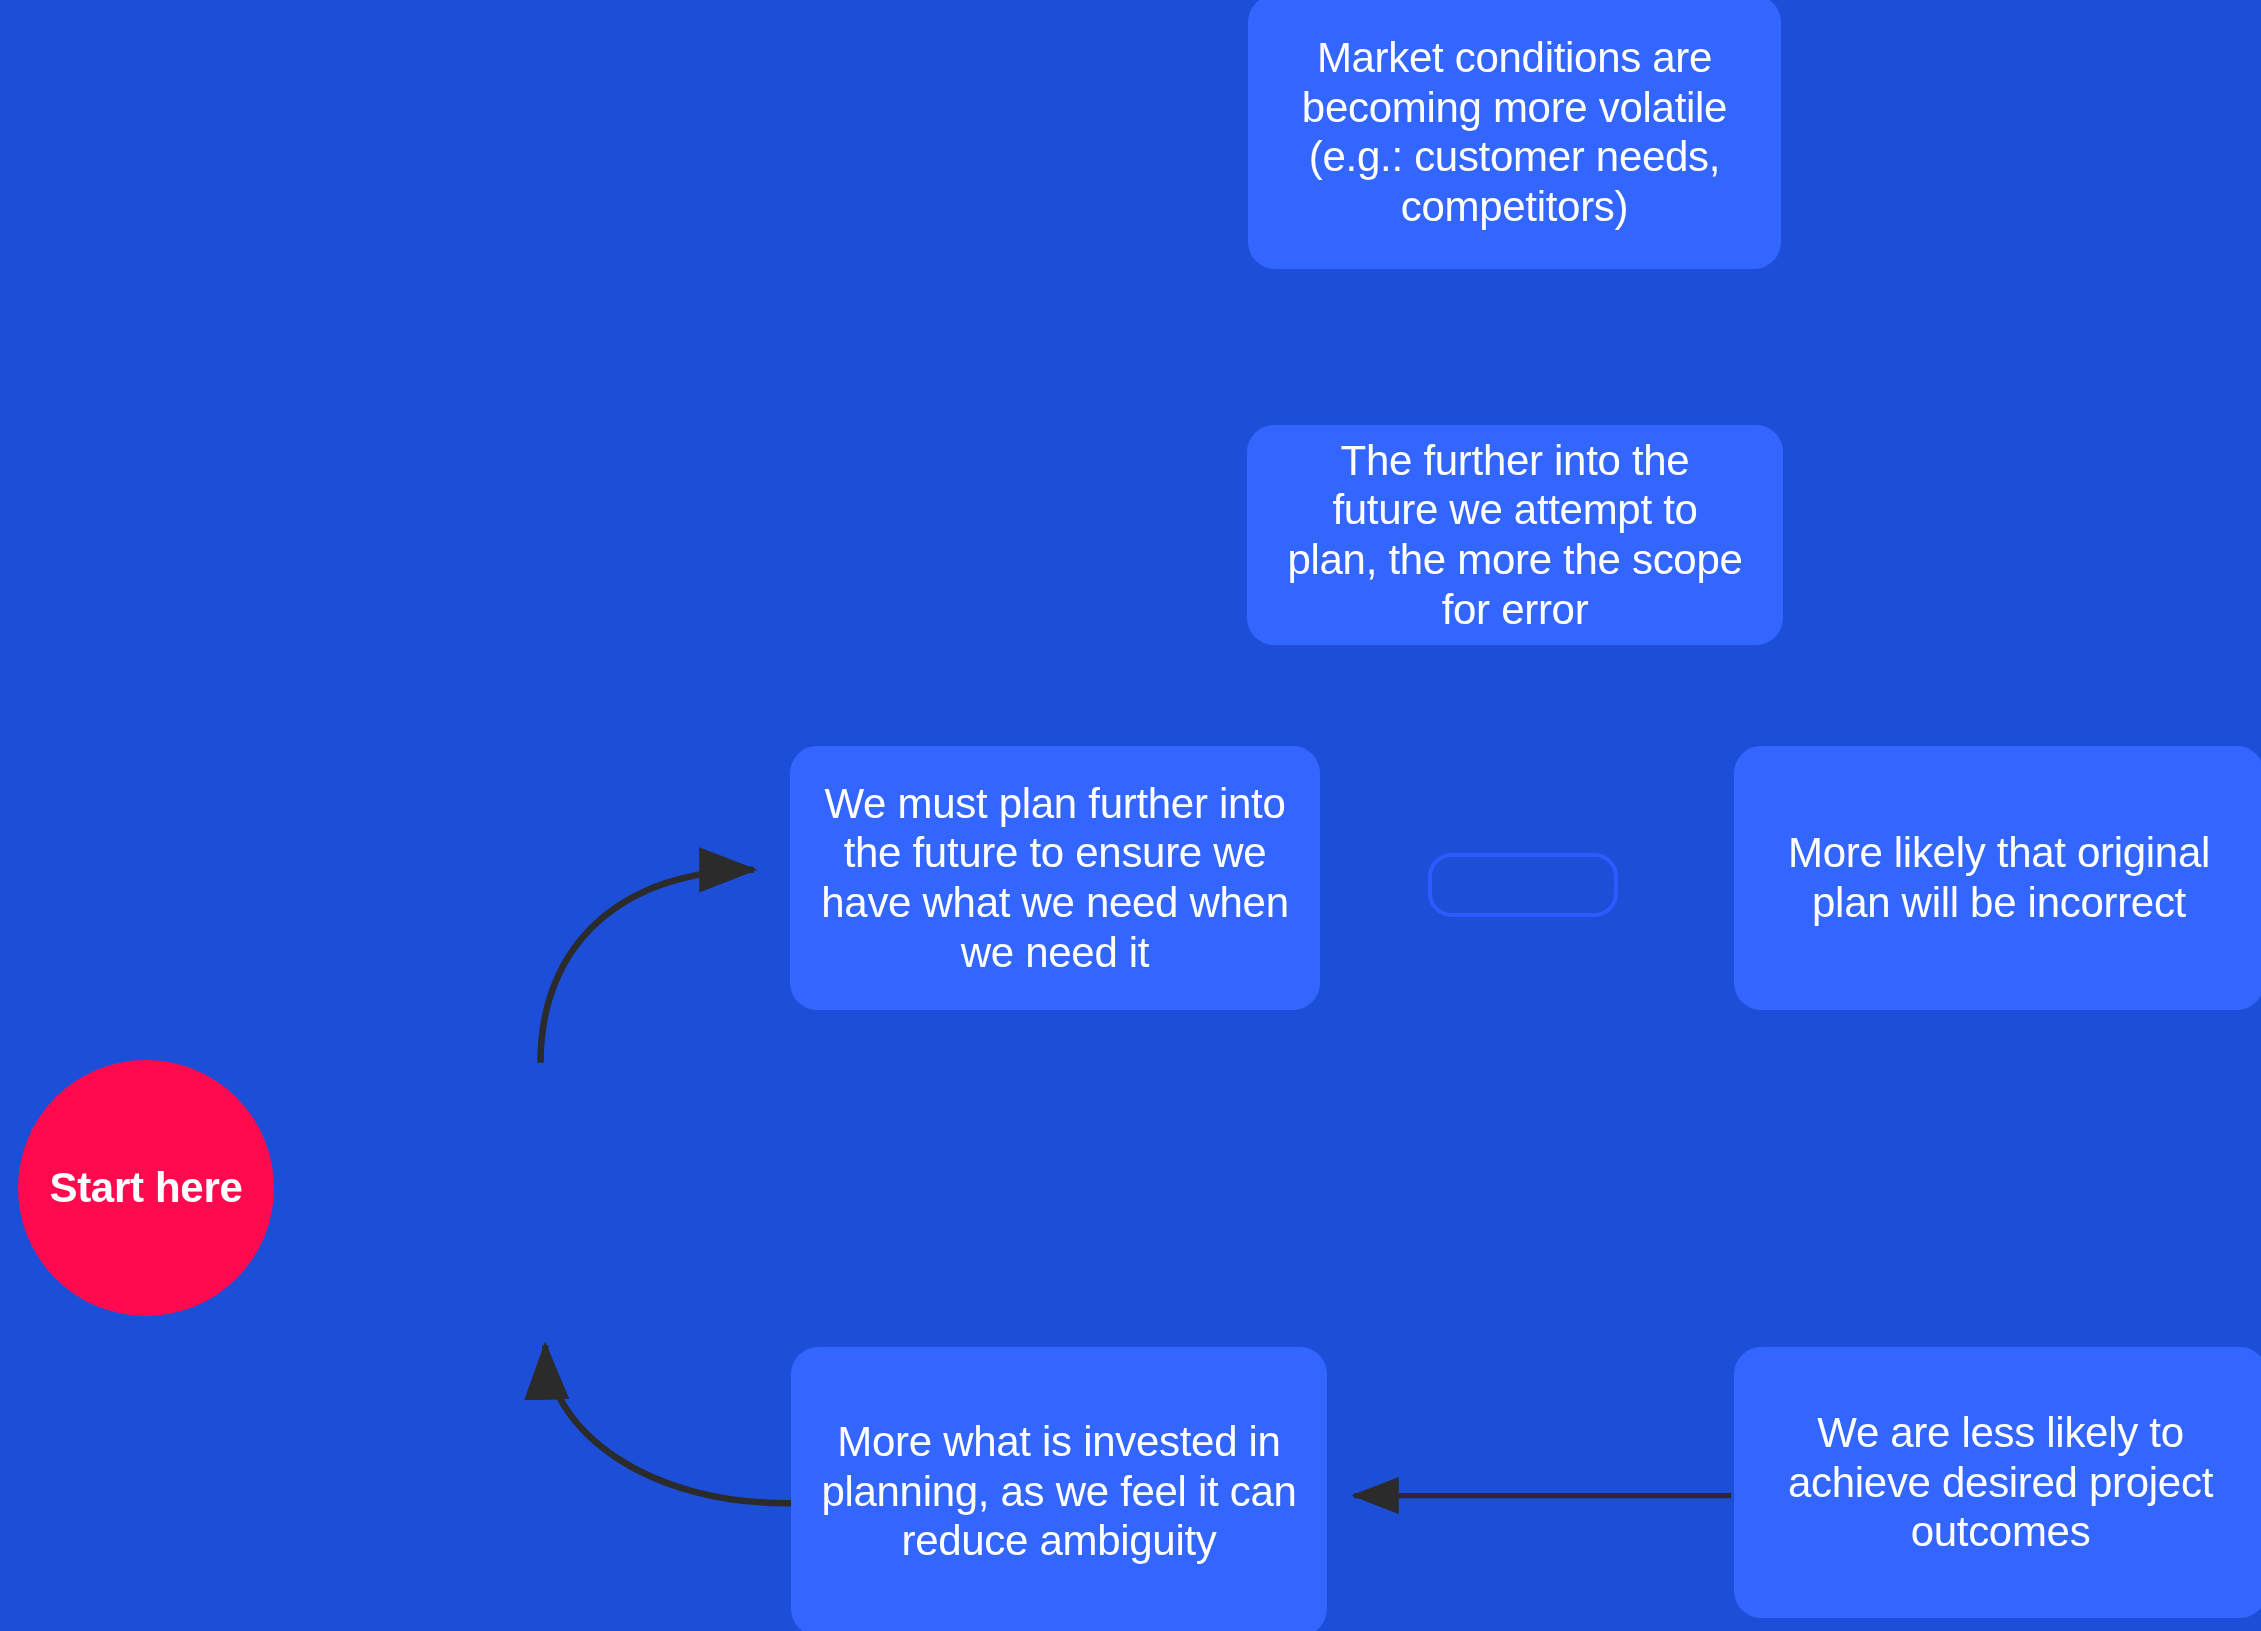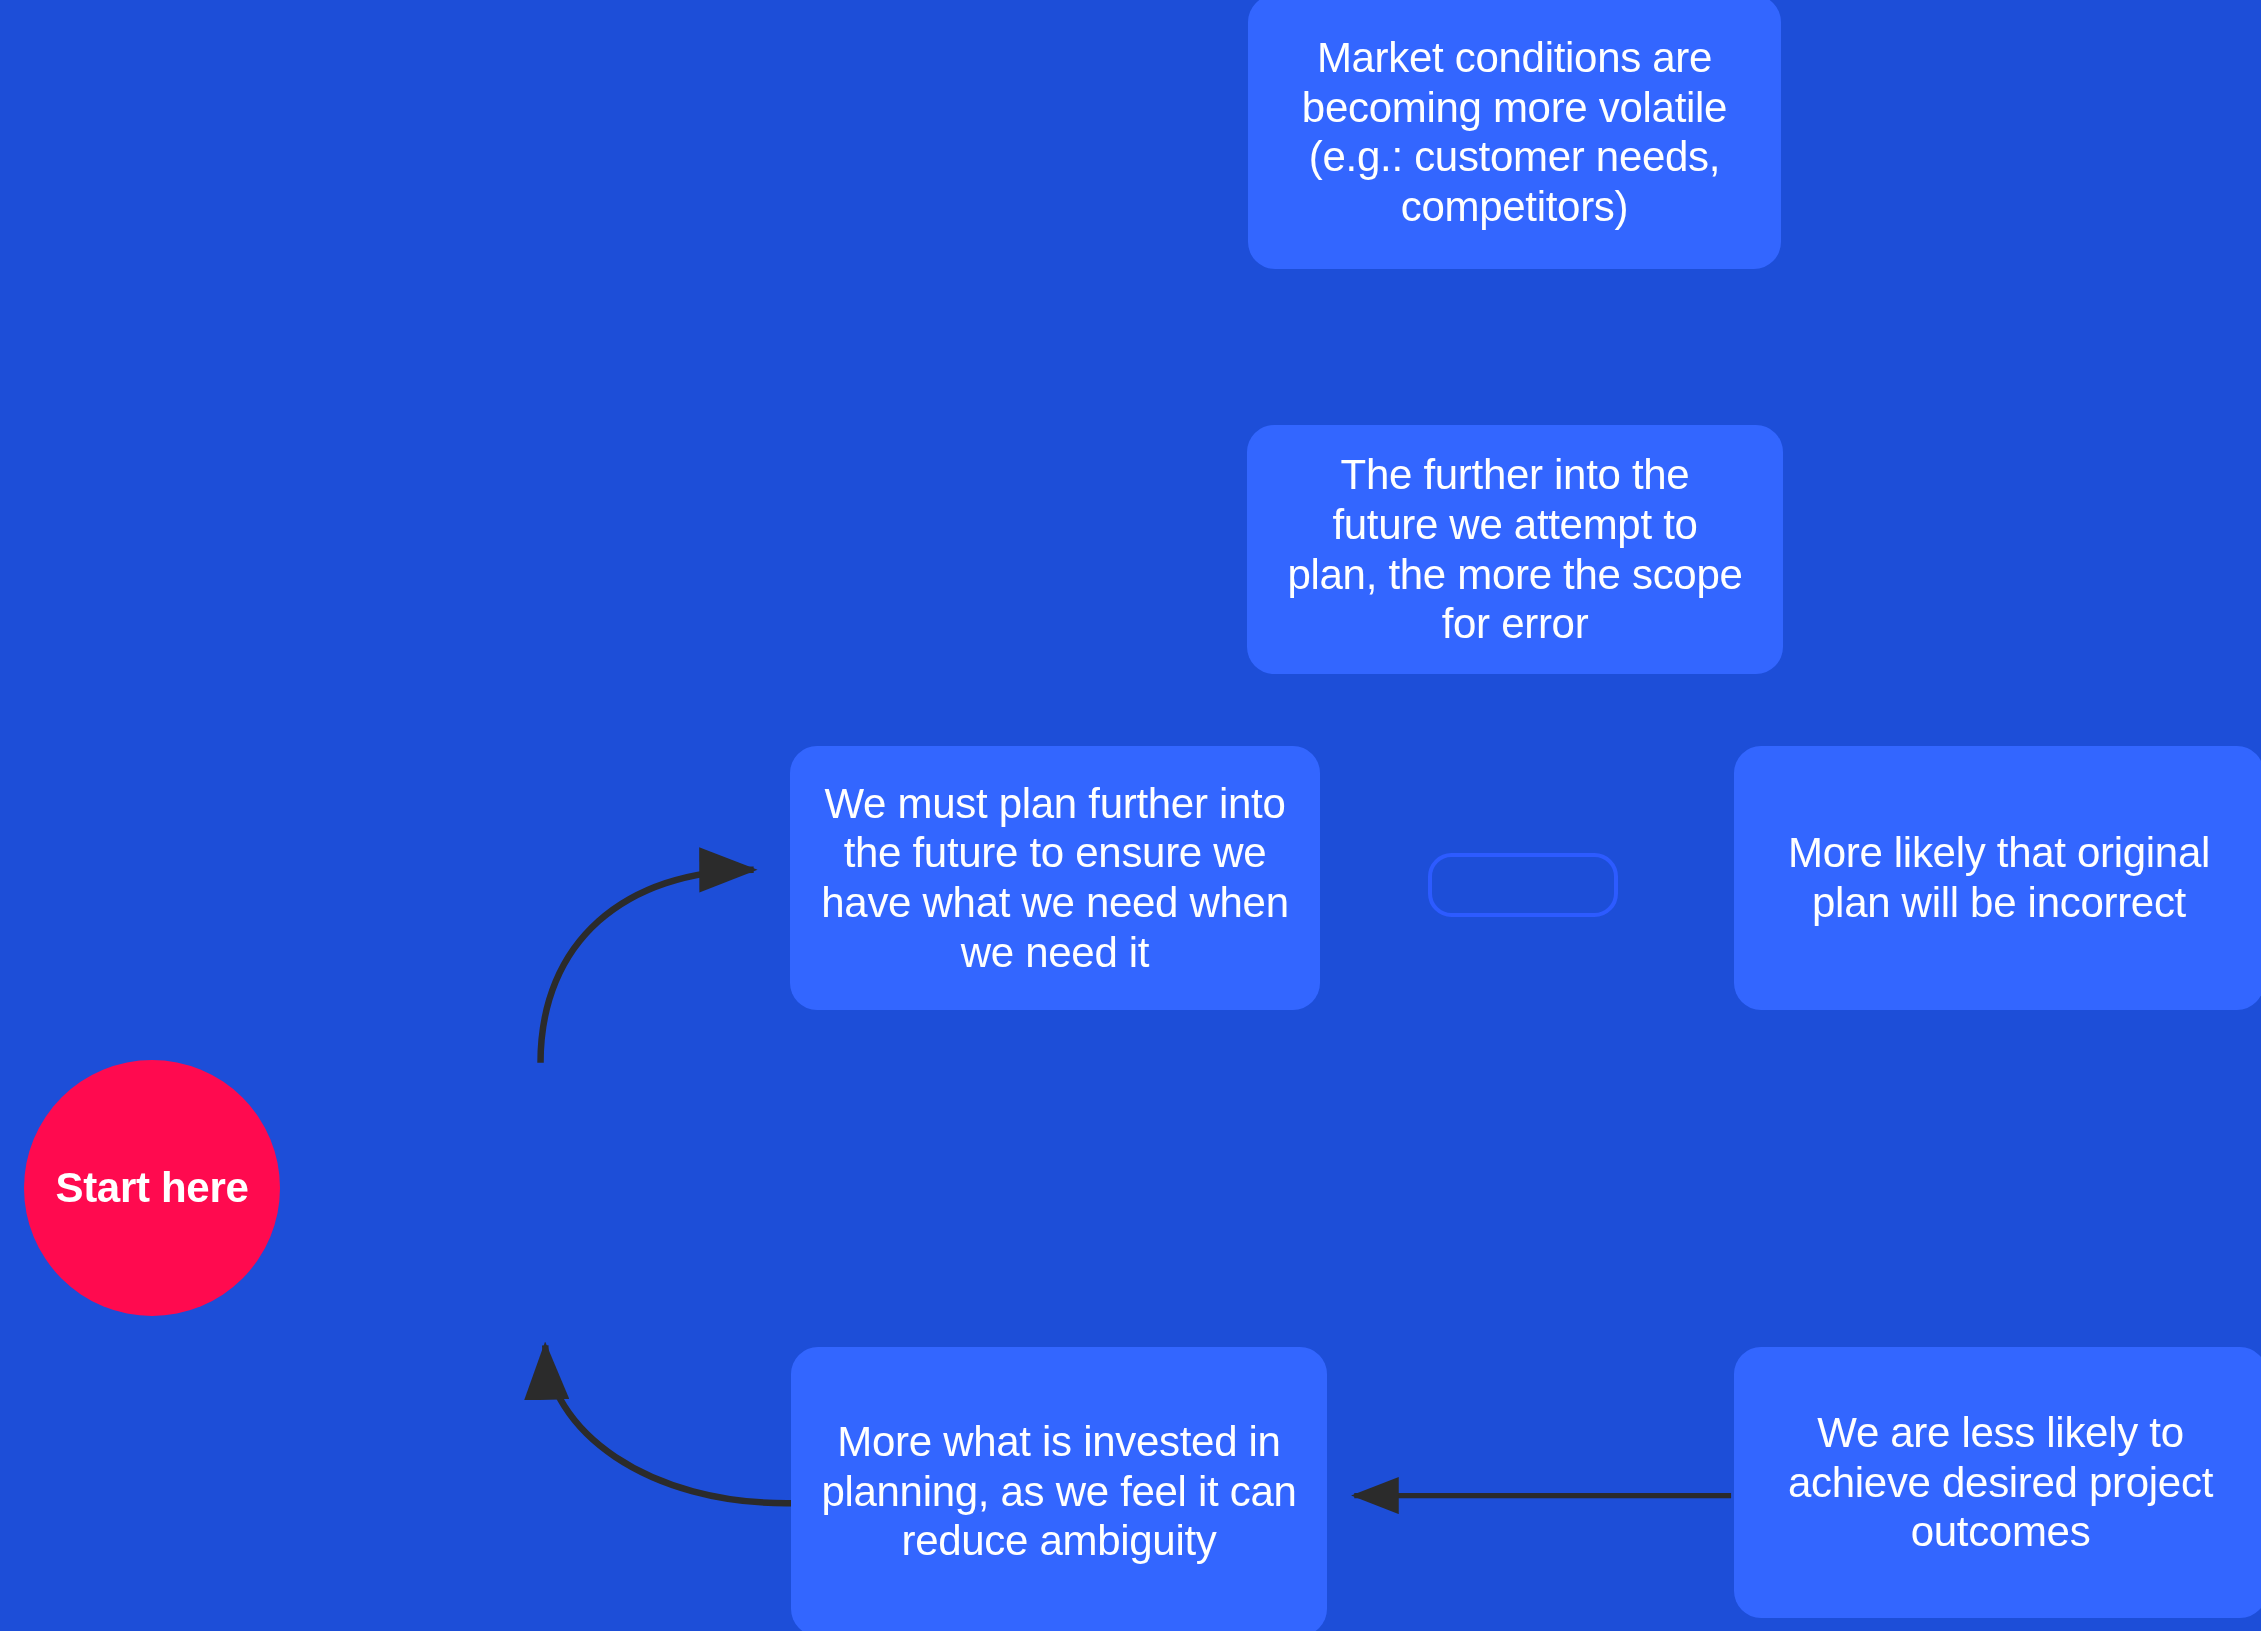--- a/index.html
+++ b/index.html
@@ -88,21 +88,21 @@
     <path d="M 2940 2540 L 2300 2540" fill="none" stroke="#2B2B2B" stroke-width="9" marker-end="url(#arrowhead-left)"></path>
   </svg>
 
   <div class="node node-blue" style="left:1248px; top:-4.7px; width:533px; height:274px;">
     <span class="node-text">Market conditions are
 becoming more volatile
 (e.g.: customer needs,
 competitors)</span>
   </div>
 
-  <div class="node node-blue" style="left:1247px; top:425px; width:536px; height:249px;">
+  <div class="node node-blue" style="left:1247px; top:425px; width:536px; height:220px;">
     <span class="node-text">The further into the
 future we attempt to
 plan, the more the scope
 for error</span>
   </div>
 
   <div class="node node-blue" style="left:758px; top:746px; width:530px; height:264px;margin-left:32px;">
     <span class="node-text">We must plan further into
 the future to ensure we
 have what we need when
@@ -124,18 +124,18 @@
 planning, as we feel it can
 reduce ambiguity</span>
   </div>
 
   <div class="node node-blue" style="left:1734px; top:1347px; width:533px; height:271px;">
     <span class="node-text">We are less likely to
 achieve desired project
 outcomes</span>
   </div>
 
-  <div class="node node-circle" style="left:24px; top:1060px; width:256px; height:256px;">
+  <div class="node node-circle" style="left:18px; top:1060px; width:256px; height:256px;">
     <span class="node-text">Start here</span>
   </div>
 
 </div>
 
 
 </body></html>

